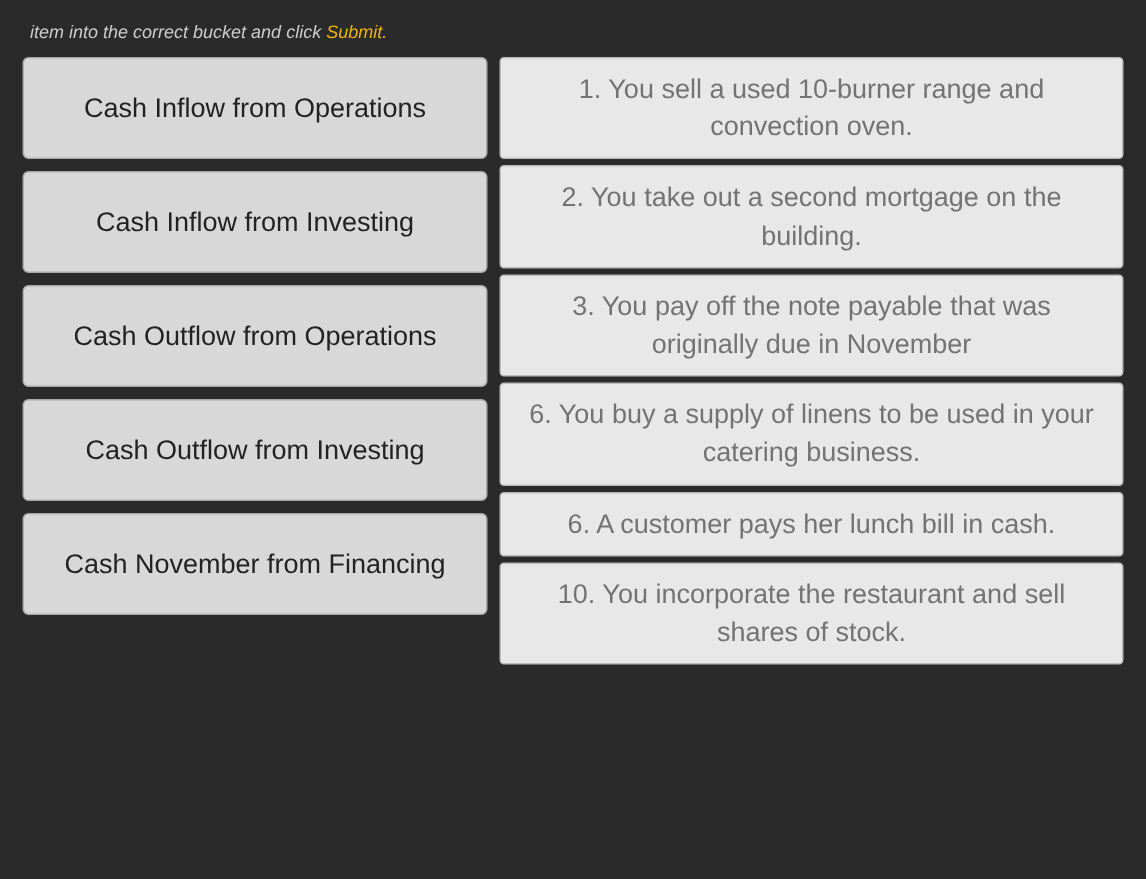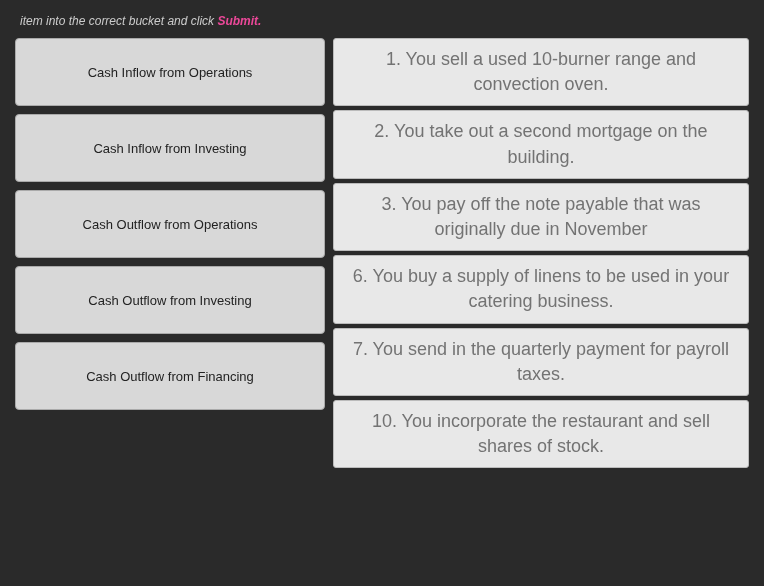--- a/index.html
+++ b/index.html
@@ -12,22 +12,22 @@
       min-height: 586px;
       padding: 10px 0 10px 0;
     }
     .top-instruction {
       color: #ccc;
       font-size: 12px;
       padding: 4px 20px 10px 20px;
       font-style: italic;
     }
     .top-instruction strong {
-      font-weight: bold;
-      color: #ec4899;
+      font-weight: normal;
+      color: #eab308;
     }
     .main-container {
       display: flex;
       flex-direction: row;
       padding: 0 15px;
       gap: 8px;
     }
     .left-column {
       display: flex;
       flex-direction: column;
@@ -38,21 +38,21 @@
     .bucket-card {
       background: #d8d8d8;
       border: 1px solid #aaa;
       border-radius: 4px;
       padding: 12px 10px;
       min-height: 68px;
       display: flex;
       align-items: center;
       justify-content: center;
       text-align: center;
-      font-size: 13px;
+      font-size: 18px;
       font-weight: 500;
       color: #222;
       cursor: pointer;
     }
     .right-column {
       display: flex;
       flex-direction: column;
       gap: 4px;
       flex: 1;
     }
@@ -75,24 +75,24 @@
   item into the correct bucket and click <strong>Submit.</strong>
 </div>
 
 <div class="main-container">
   <div class="left-column">
 
   <div class="bucket-card">Cash Inflow from Operations</div>
       <div class="bucket-card">Cash Inflow from Investing</div>
       <div class="bucket-card">Cash Outflow from Operations</div>
       <div class="bucket-card">Cash Outflow from Investing</div>
-      <div class="bucket-card">Cash Outflow from Financing</div>
+      <div class="bucket-card">Cash November from Financing</div>
     </div>
   <div class="right-column">
 
   <div class="item-card">1. You sell a used 10-burner range and convection oven.</div>
       <div class="item-card">2. You take out a second mortgage on the building.</div>
       <div class="item-card">3. You pay off the note payable that was originally due in November</div>
       <div class="item-card">6. You buy a supply of linens to be used in your catering business.</div>
-      <div class="item-card">7. You send in the quarterly payment for payroll taxes.</div>
+      <div class="item-card">6. A customer pays her lunch bill in cash.</div>
       <div class="item-card">10. You incorporate the restaurant and sell shares of stock.</div>
     </div>
 </div>
 
 </body></html>

